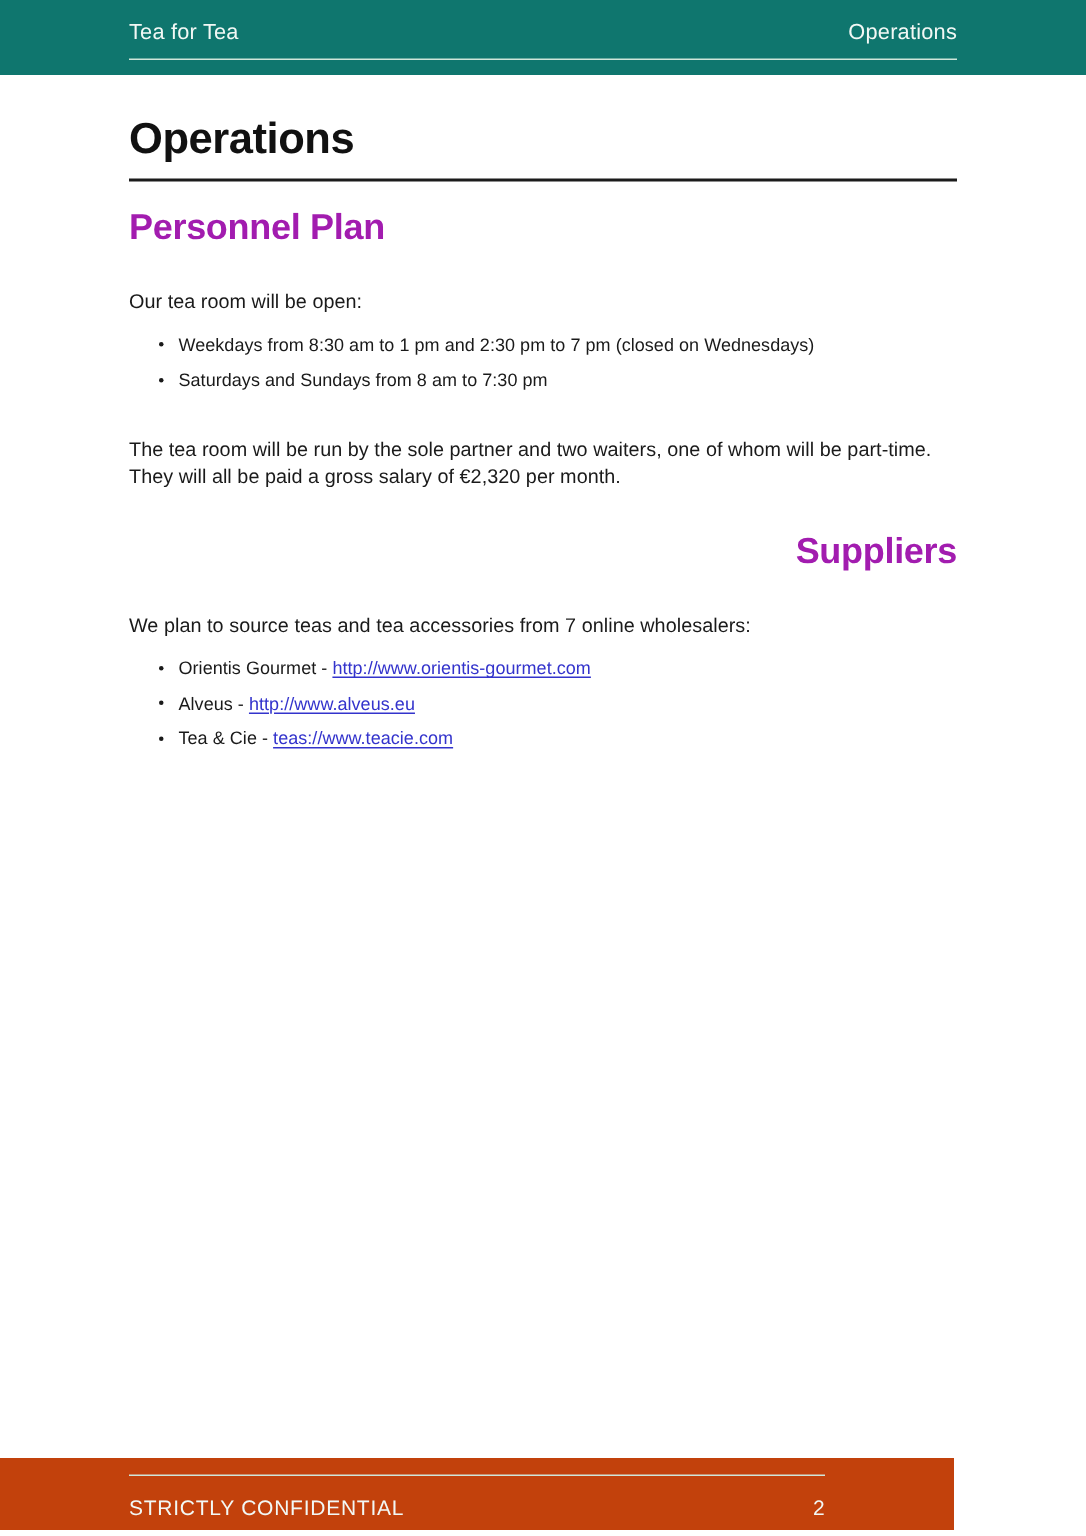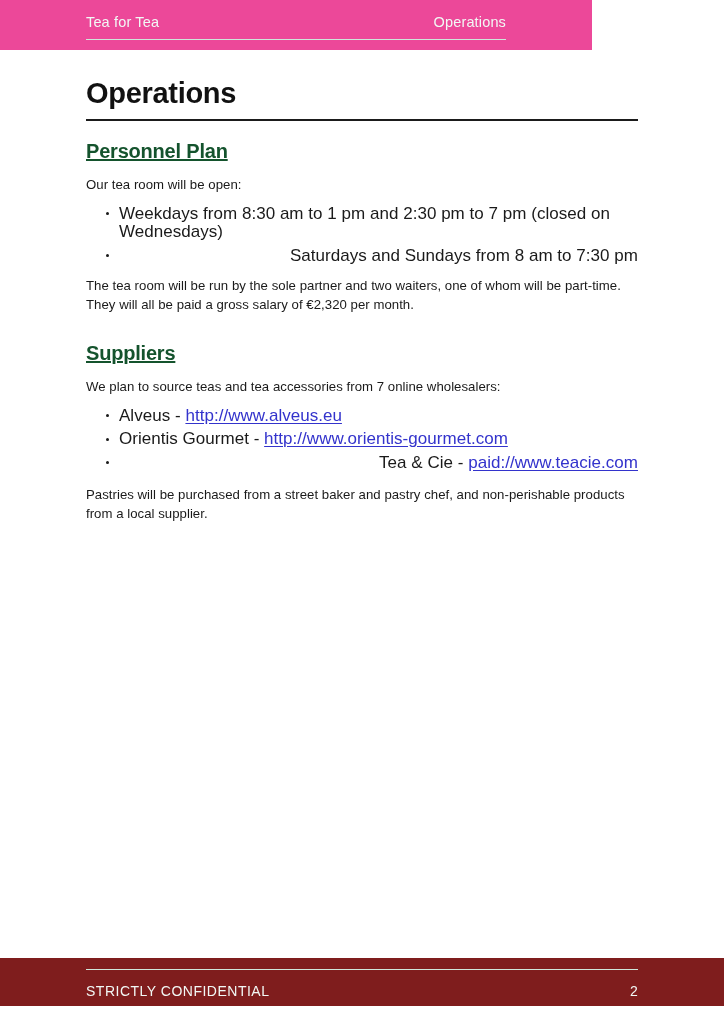--- a/index.html
+++ b/index.html
@@ -20,23 +20,23 @@
     width: 724px;
     height: 1024px;
     background: #ffffff;
   }
 
   
   .running-header {
     position: absolute;
     top: 0;
     left: 0;
-    width: 592px;
+    width: 724px;
     height: 50px;
-    background: #ec4899;
+    background: #0f766e;
     box-sizing: border-box;
   }
   .running-header-inner {
     position: absolute;
     left: 86px;
     right: 86px;
     top: 13px;
     height: 26px;
     border-bottom: 1.3px solid #cfe6da;
     display: flex;
@@ -64,62 +64,61 @@
     font-weight: bold;
     color: #111111;
     margin: 26px 0 0 0;
     padding: 0 0 9px 0;
     letter-spacing: -0.3px;
     line-height: 34px;
     border-bottom: 2.2px solid #1b1b1b;
   }
 
   h2.section-heading {
-    font-size: 20px;
+    font-size: 24px;
     font-weight: bold;
-    color: #14532d;
+    color: #a21caf;
     margin: 18px 0 0 0;
     padding: 0;
     letter-spacing: -0.2px;
     line-height: 25px;
-    text-decoration: underline;
   }
   h2.section-heading.second {
     margin-top: 27px;
+    text-align: right;
   }
 
   p.body-text {
     font-size: 13.2px;
     color: #1a1a1a;
-    margin: 12px 0 0 0;
+    margin: 28px 0 0 0;
     padding: 0;
     line-height: 18.5px;
     letter-spacing: 0.03px;
   }
   p.body-text.tight {
     margin-top: 14px;
   }
 
   ul.bullets {
     list-style: none;
     margin: 10px 0 0 0;
     padding: 0;
   }
   ul.bullets li {
     position: relative;
-    font-size: 17px;
+    font-size: 12px;
     color: #1a1a1a;
     line-height: 18.5px;
     padding-left: 33px;
     margin-bottom: 5px;
     letter-spacing: 0.03px;
   }
   ul.bullets li:last-child {
     margin-bottom: 0;
-    text-align: right;
   }
   ul.bullets li .bullet-dot {
     position: absolute;
     left: 20px;
     top: 7.5px;
     width: 3px;
     height: 3px;
     border-radius: 50%;
     background: #1a1a1a;
   }
@@ -127,24 +126,24 @@
   a.ext-link {
     color: #3333cc;
     text-decoration: underline;
     text-underline-offset: 1.5px;
   }
 
   
   .running-footer {
     position: absolute;
     left: 0;
-    bottom: 18px;
-    width: 724px;
+    bottom: 4px;
+    width: 636px;
     height: 48px;
-    background: #7f1d1d;
+    background: #c2410c;
     box-sizing: border-box;
   }
   .running-footer-inner {
     position: absolute;
     left: 86px;
     right: 86px;
     top: 11px;
     height: 28px;
     border-top: 1.3px solid #cfe6da;
     display: flex;
@@ -196,35 +195,34 @@
 
     <p class="body-text">The tea room will be run by the sole partner and two waiters, one of whom will be part-time. They will all be paid a gross salary of €2,320 per month.</p>
 
     <h2 class="section-heading second">Suppliers</h2>
 
     <p class="body-text">We plan to source teas and tea accessories from 7 online wholesalers:</p>
 
     <ul class="bullets">
       <li>
         <span class="bullet-dot"></span>
+        <span>Orientis Gourmet</span><span> - </span><a class="ext-link" href="#">http://www.orientis-gourmet.com</a>
+      </li>
+      <li>
+        <span class="bullet-dot"></span>
         <span>Alveus</span><span> - </span><a class="ext-link" href="#">http://www.alveus.eu</a>
       </li>
       <li>
         <span class="bullet-dot"></span>
-        <span>Orientis Gourmet</span><span> - </span><a class="ext-link" href="#">http://www.orientis-gourmet.com</a>
-      </li>
-      <li>
-        <span class="bullet-dot"></span>
-        <span>Tea &amp; Cie</span><span> - </span><a class="ext-link" href="#">paid://www.teacie.com</a>
+        <span>Tea &amp; Cie</span><span> - </span><a class="ext-link" href="#">teas://www.teacie.com</a>
       </li>
     </ul>
 
 
 
-    <p class="body-text tight">Pastries will be purchased from a street baker and pastry chef, and non-perishable products from a local supplier.</p>
 
   </div>
 
   <div class="running-footer">
     <div class="running-footer-inner">
       <span class="rf-text">STRICTLY CONFIDENTIAL</span>
       <span class="rf-text page-num">2</span>
     </div>
   </div>
 

